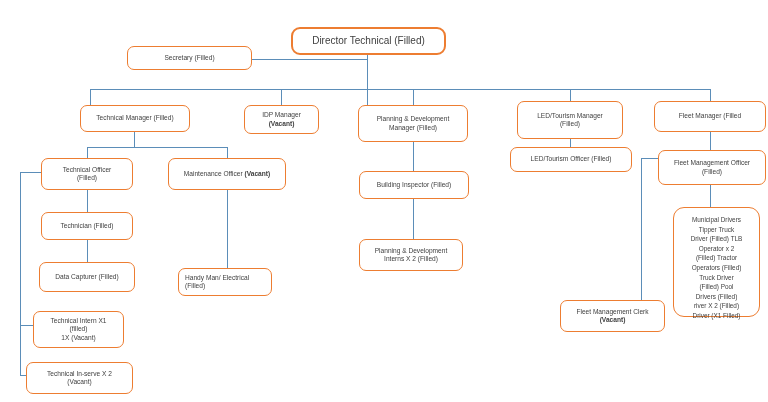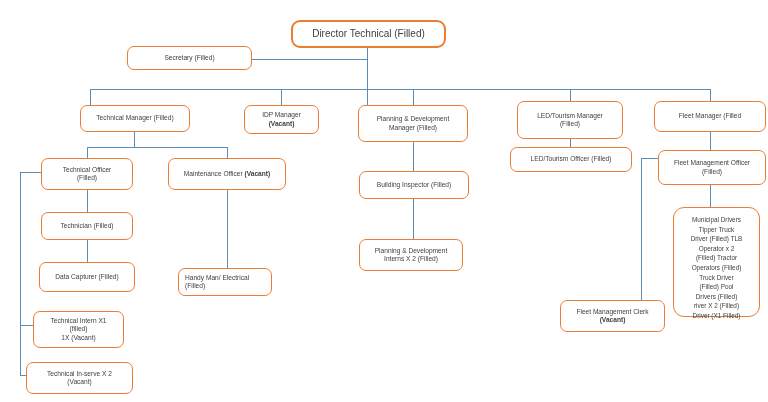--- a/index.html
+++ b/index.html
@@ -89,21 +89,21 @@
 
   <div class="ln v" style="left:570px;top:139px;height:8px;"></div>
 
   <div class="ln v" style="left:710px;top:132px;height:18px;"></div>
   <div class="ln v" style="left:710px;top:185px;height:22px;"></div>
 
   <div class="ln v" style="left:641px;top:158px;height:158px;"></div>
   <div class="ln h" style="left:641px;top:158px;width:27px;"></div>
   <div class="ln h" style="left:641px;top:316px;width:22px;"></div>
 
-  <div class="node root" style="left:291px;top:20px;width:155px;height:28px;">
+  <div class="node root" style="left:291px;top:27px;width:155px;height:28px;">
     <span class="txt nm">Director Technical (Filled)</span>
   </div>
 
   <div class="node" style="left:127px;top:46px;width:125px;height:24px;">
     <span class="txt nm">Secretary (Filled)</span>
   </div>
 
   <div class="node" style="left:80px;top:105px;width:110px;height:27px;">
     <span class="txt nm">Technical Manager (Filled)</span>
   </div>

